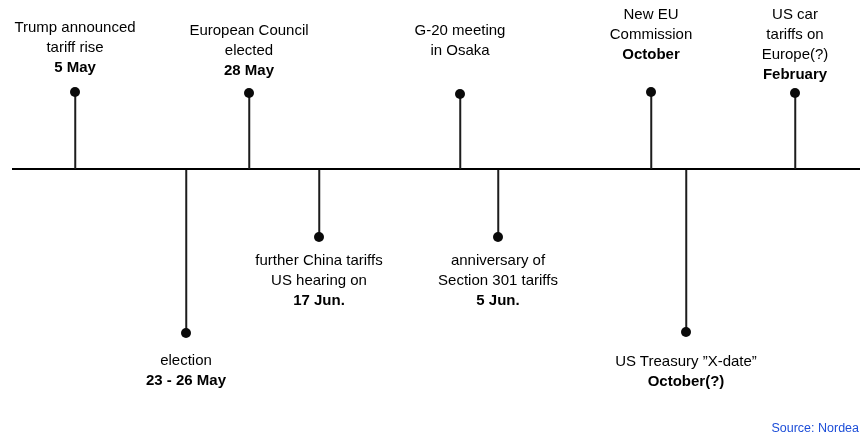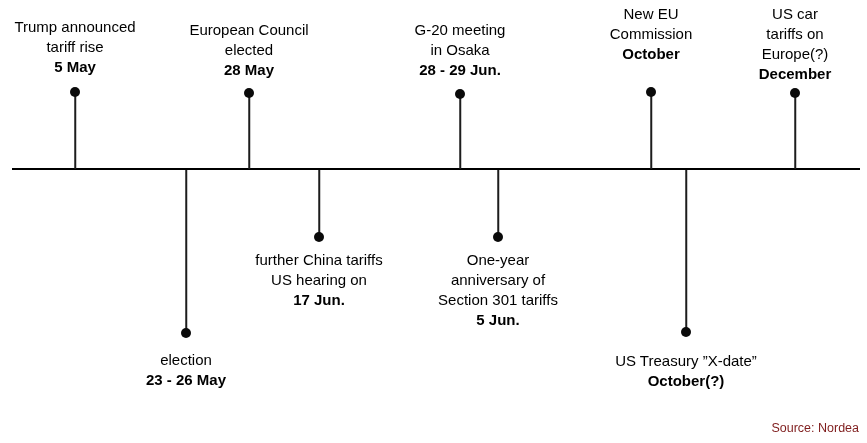--- a/index.html
+++ b/index.html
@@ -48,21 +48,21 @@
     text-align: center;
     white-space: nowrap;
   }
   .date { font-weight: bold; }
   .source {
     position: absolute;
     right: 8px;
     top: 420px;
     font-size: 12.5px;
     line-height: 16px;
-    color: #7f1d1d;
+    color: #1d4ed8;
   }
 </style>
 </head>
 <body>
 
 <div id="canvas">
 
   <div class="axis"></div>
 
   <div class="event">
@@ -82,42 +82,41 @@
       <div class="date">28 May</div>
     </div>
     <div class="stem" style="left:249px; top:93px; height:76px"></div>
     <div class="dot" style="left:249px; top:93px"></div>
   </div>
 
   <div class="event">
     <div class="label" style="left:460px; top:20px">
       <div>G-20 meeting</div>
       <div>in Osaka</div>
-      <div class="date">28 - 29 Jun.</div>
     </div>
     <div class="stem" style="left:460px; top:94px; height:75px"></div>
     <div class="dot" style="left:460px; top:94px"></div>
   </div>
 
   <div class="event">
     <div class="label" style="left:651px; top:4px">
       <div>New EU</div>
       <div>Commission</div>
       <div class="date">October</div>
     </div>
     <div class="stem" style="left:651px; top:92px; height:77px"></div>
     <div class="dot" style="left:651px; top:92px"></div>
   </div>
 
   <div class="event">
     <div class="label" style="left:795px; top:4px">
       <div>US car</div>
       <div>tariffs on</div>
       <div>Europe(?)</div>
-      <div class="date">December</div>
+      <div class="date">February</div>
     </div>
     <div class="stem" style="left:795px; top:93px; height:76px"></div>
     <div class="dot" style="left:795px; top:93px"></div>
   </div>
 
   <div class="event">
     <div class="stem" style="left:186px; top:170px; height:163px"></div>
     <div class="dot" style="left:186px; top:333px"></div>
     <div class="label" style="left:186px; top:350px">
       <div>election</div>
@@ -132,21 +131,20 @@
       <div>further China tariffs</div>
       <div>US hearing on</div>
       <div class="date">17 Jun.</div>
     </div>
   </div>
 
   <div class="event">
     <div class="stem" style="left:498px; top:170px; height:67px"></div>
     <div class="dot" style="left:498px; top:237px"></div>
     <div class="label" style="left:498px; top:250px">
-      <div>One-year</div>
       <div>anniversary of</div>
       <div>Section 301 tariffs</div>
       <div class="date">5 Jun.</div>
     </div>
   </div>
 
   <div class="event">
     <div class="stem" style="left:686px; top:170px; height:162px"></div>
     <div class="dot" style="left:686px; top:332px"></div>
     <div class="label" style="left:686px; top:351px">

